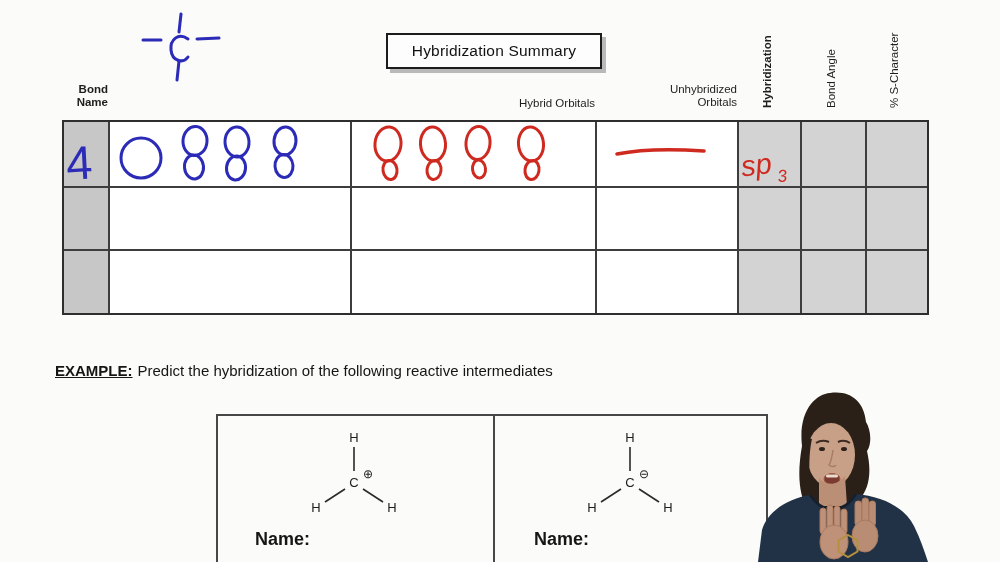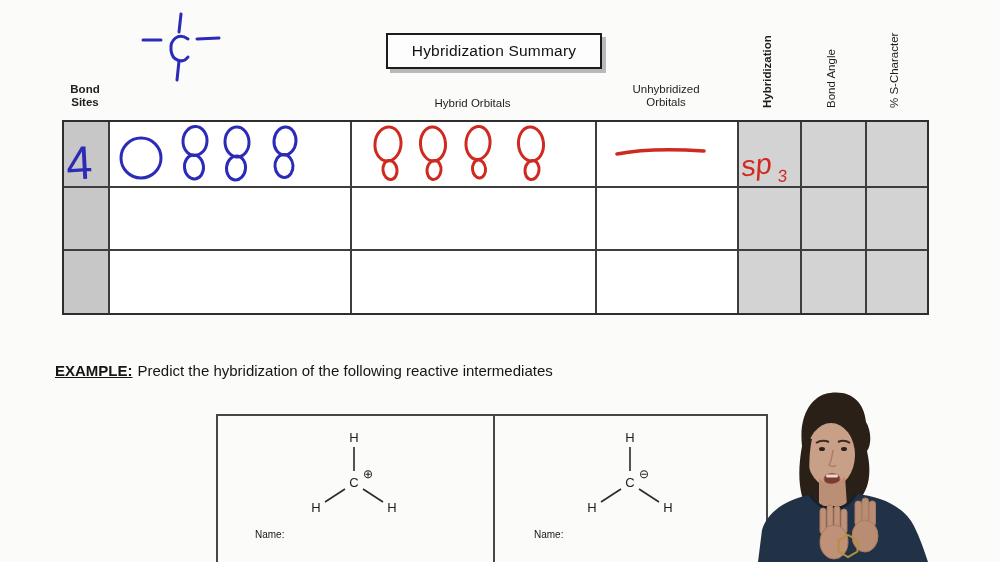--- a/index.html
+++ b/index.html
@@ -10,21 +10,21 @@
   
   .summary-box{
     position:absolute;left:386px;top:33px;width:212px;height:32px;
     background:#fdfdfd;border:2px solid #1c1c1c;box-shadow:4px 4px 0 #b9b9b9;
     display:flex;align-items:center;justify-content:center;
     font-size:15.5px;color:#111;letter-spacing:.2px;
   }
 
   
   .hdr{position:absolute;color:#1e1e1e;font-size:11.5px;line-height:13px;}
-  .hdr.center{text-align:center;}
+  .hdr.center{text-align:right;}
   .hdr.bold{font-weight:bold;}
   .vlabel{
     position:absolute;width:100px;height:14px;font-size:11.5px;color:#1e1e1e;
     white-space:nowrap;transform:rotate(-90deg);transform-origin:center;text-align:left;
   }
   .vlabel.bold{font-weight:bold;}
 
   
   .htable{
     position:absolute;left:62px;top:120px;
@@ -41,21 +41,21 @@
   .cell.gray2{background:#d3d3d3;}
 
   
   .example-line{position:absolute;left:55px;top:362px;font-size:15px;color:#151515;}
   .example-line b{margin-right:5px;text-decoration:underline;}
 
   
   .struct-box{position:absolute;top:414px;height:148px;border:2px solid #474747;border-bottom:none;box-sizing:border-box;background:transparent;}
   .struct-box.left{left:216px;width:279px;}
   .struct-box.right{left:495px;width:273px;border-left:none;}
-  .name-label{position:absolute;font-weight:normal;font-size:10px;color:#161616;padding-left:29px;}
+  .name-label{position:absolute;font-weight:bold;font-size:18px;color:#161616;padding-left:29px;}
 
   svg text{font-family:"Liberation Sans",sans-serif;}
   .atom{font-size:13px;fill:#1d1d1d;}
   .charge{font-size:12px;fill:#1d1d1d;}
 </style>
 </head>
 <body>
 
 <div class="canvas">
 
@@ -68,21 +68,21 @@
       <path d="M 67,33 L 89,32"></path>
     </g>
   </svg>
 
   <div class="summary-box">
     <span>Hybridization Summary</span>
   </div>
 
   <div class="hdr center bold" style="left:62px;top:83px;width:46px;">
     <div>Bond</div>
-    <div>Sites</div>
+    <div>Name</div>
   </div>
   <div class="hdr center" style="left:595px;top:83px;width:142px;">
     <div>Unhybridized</div>
     <div>Orbitals</div>
   </div>
   <div class="hdr center" style="left:350px;top:97px;width:245px;">Hybrid Orbitals</div>
   <div class="vlabel bold" style="left:718px;top:51px;">Hybridization</div>
   <div class="vlabel" style="left:782px;top:51px;">Bond Angle</div>
   <div class="vlabel" style="left:845px;top:51px;">% S-Character</div>
 

